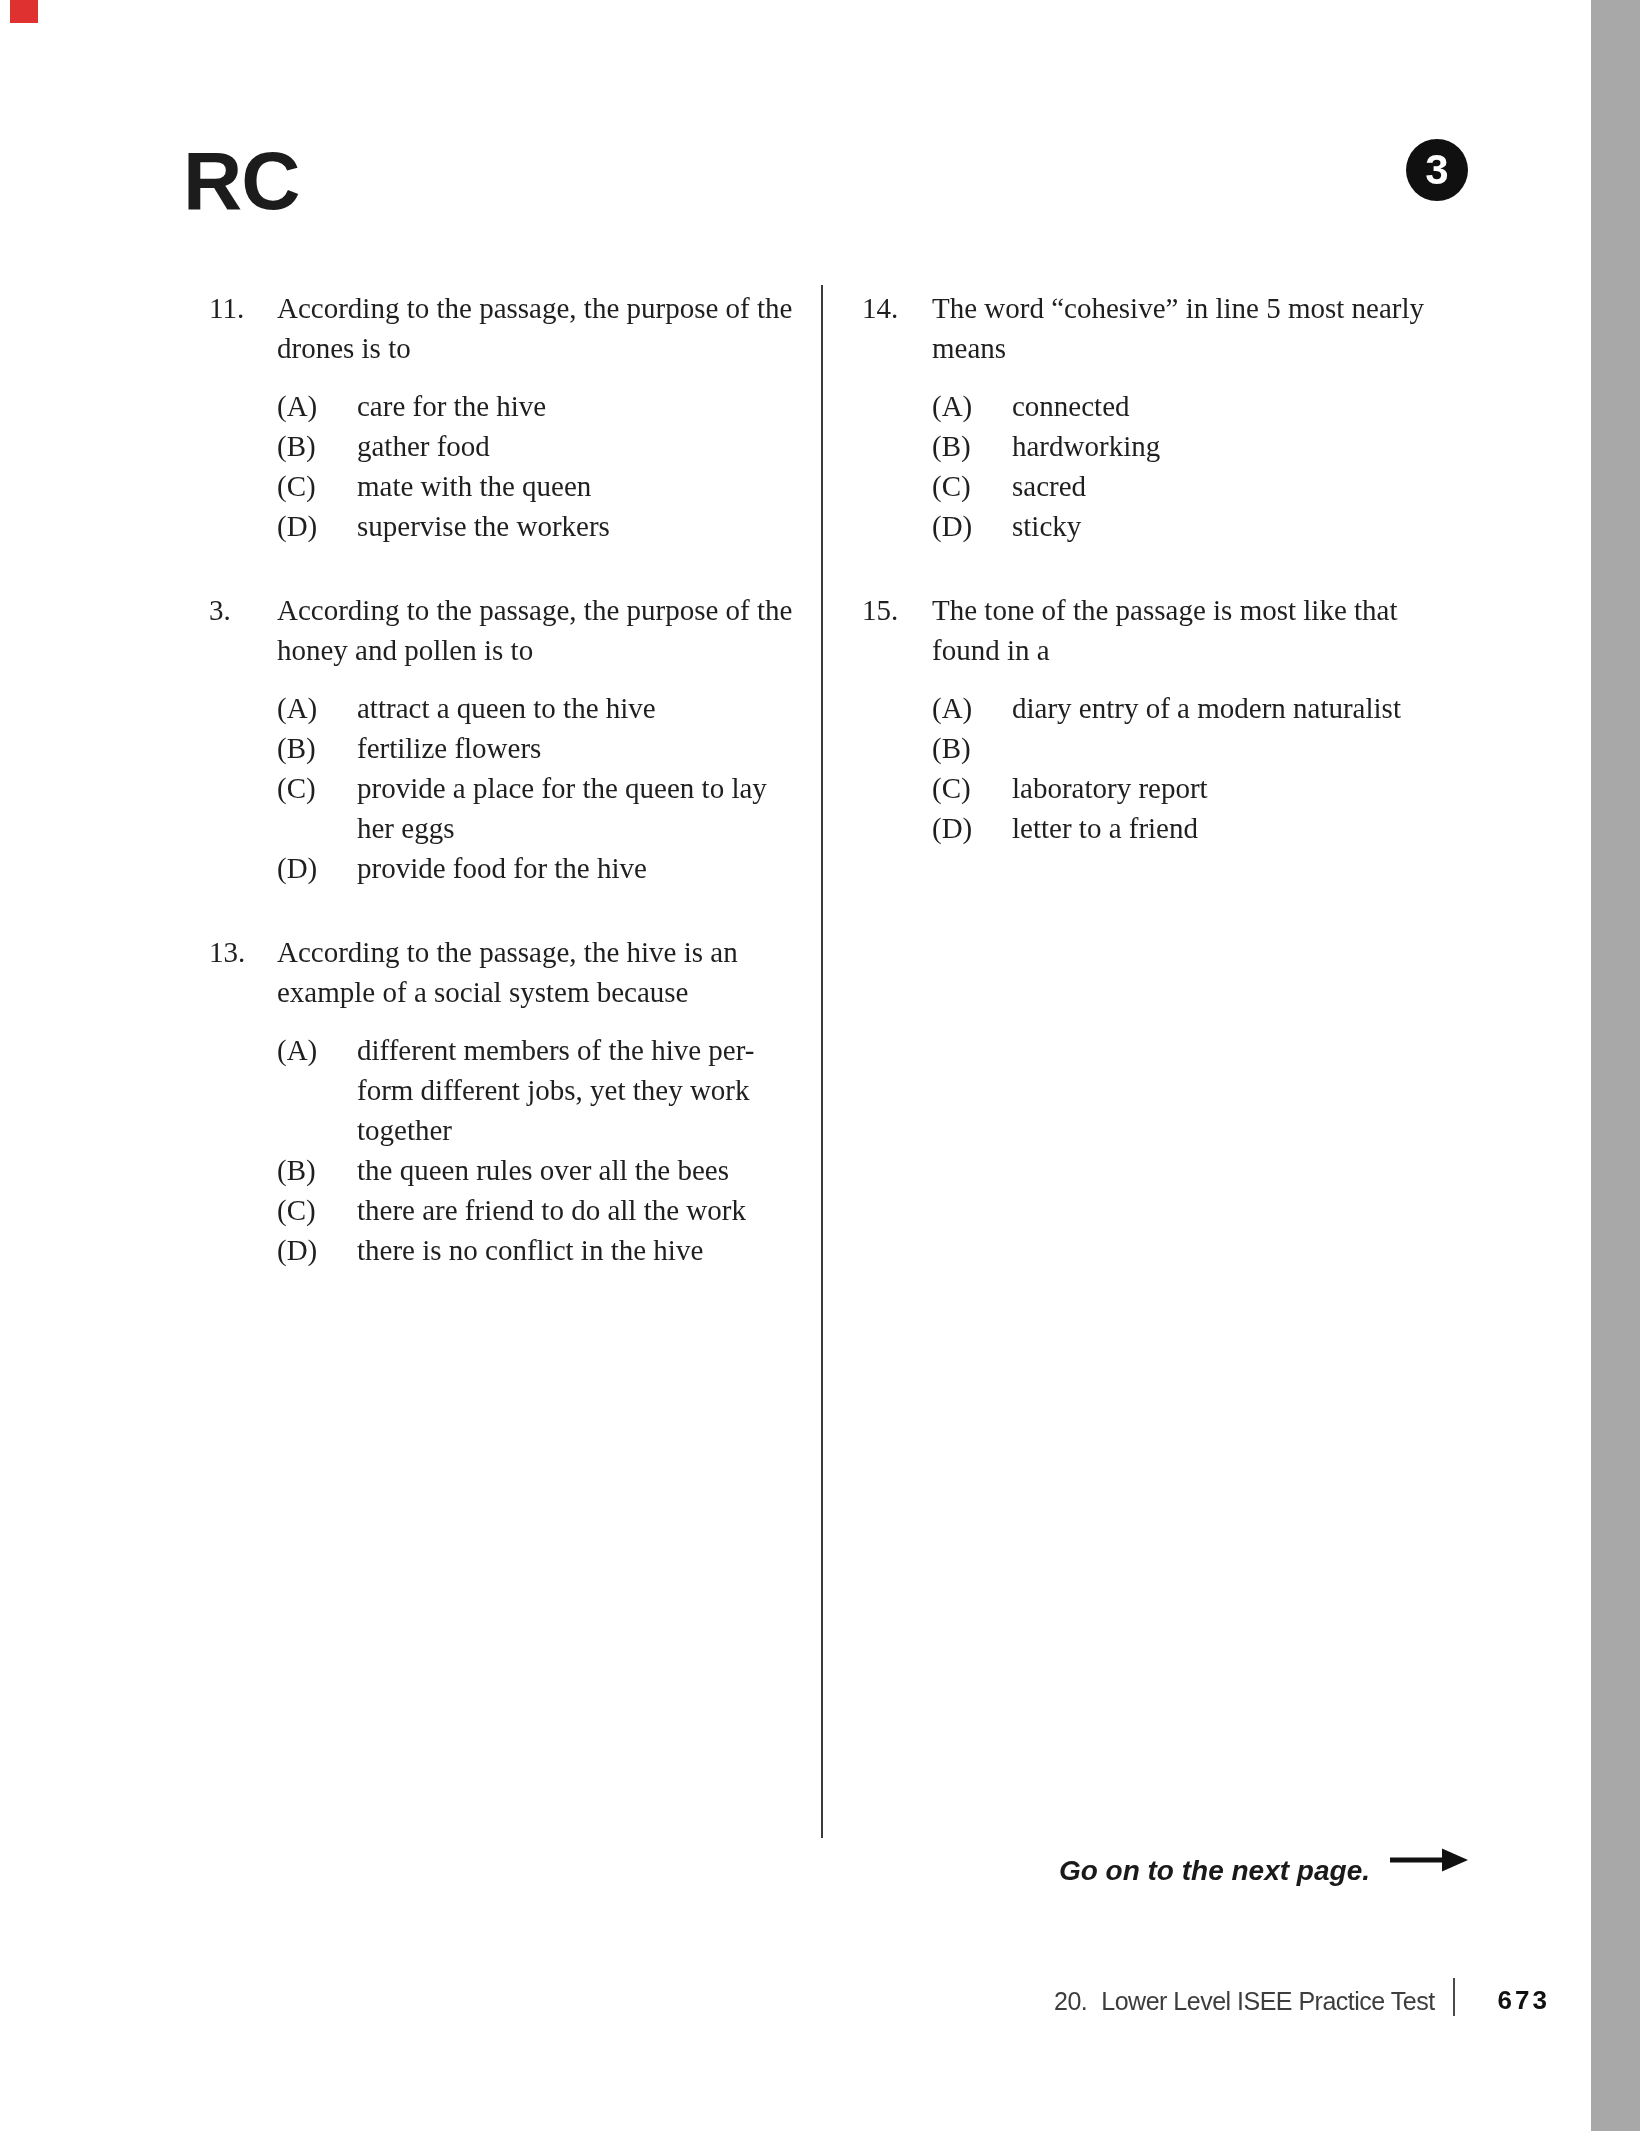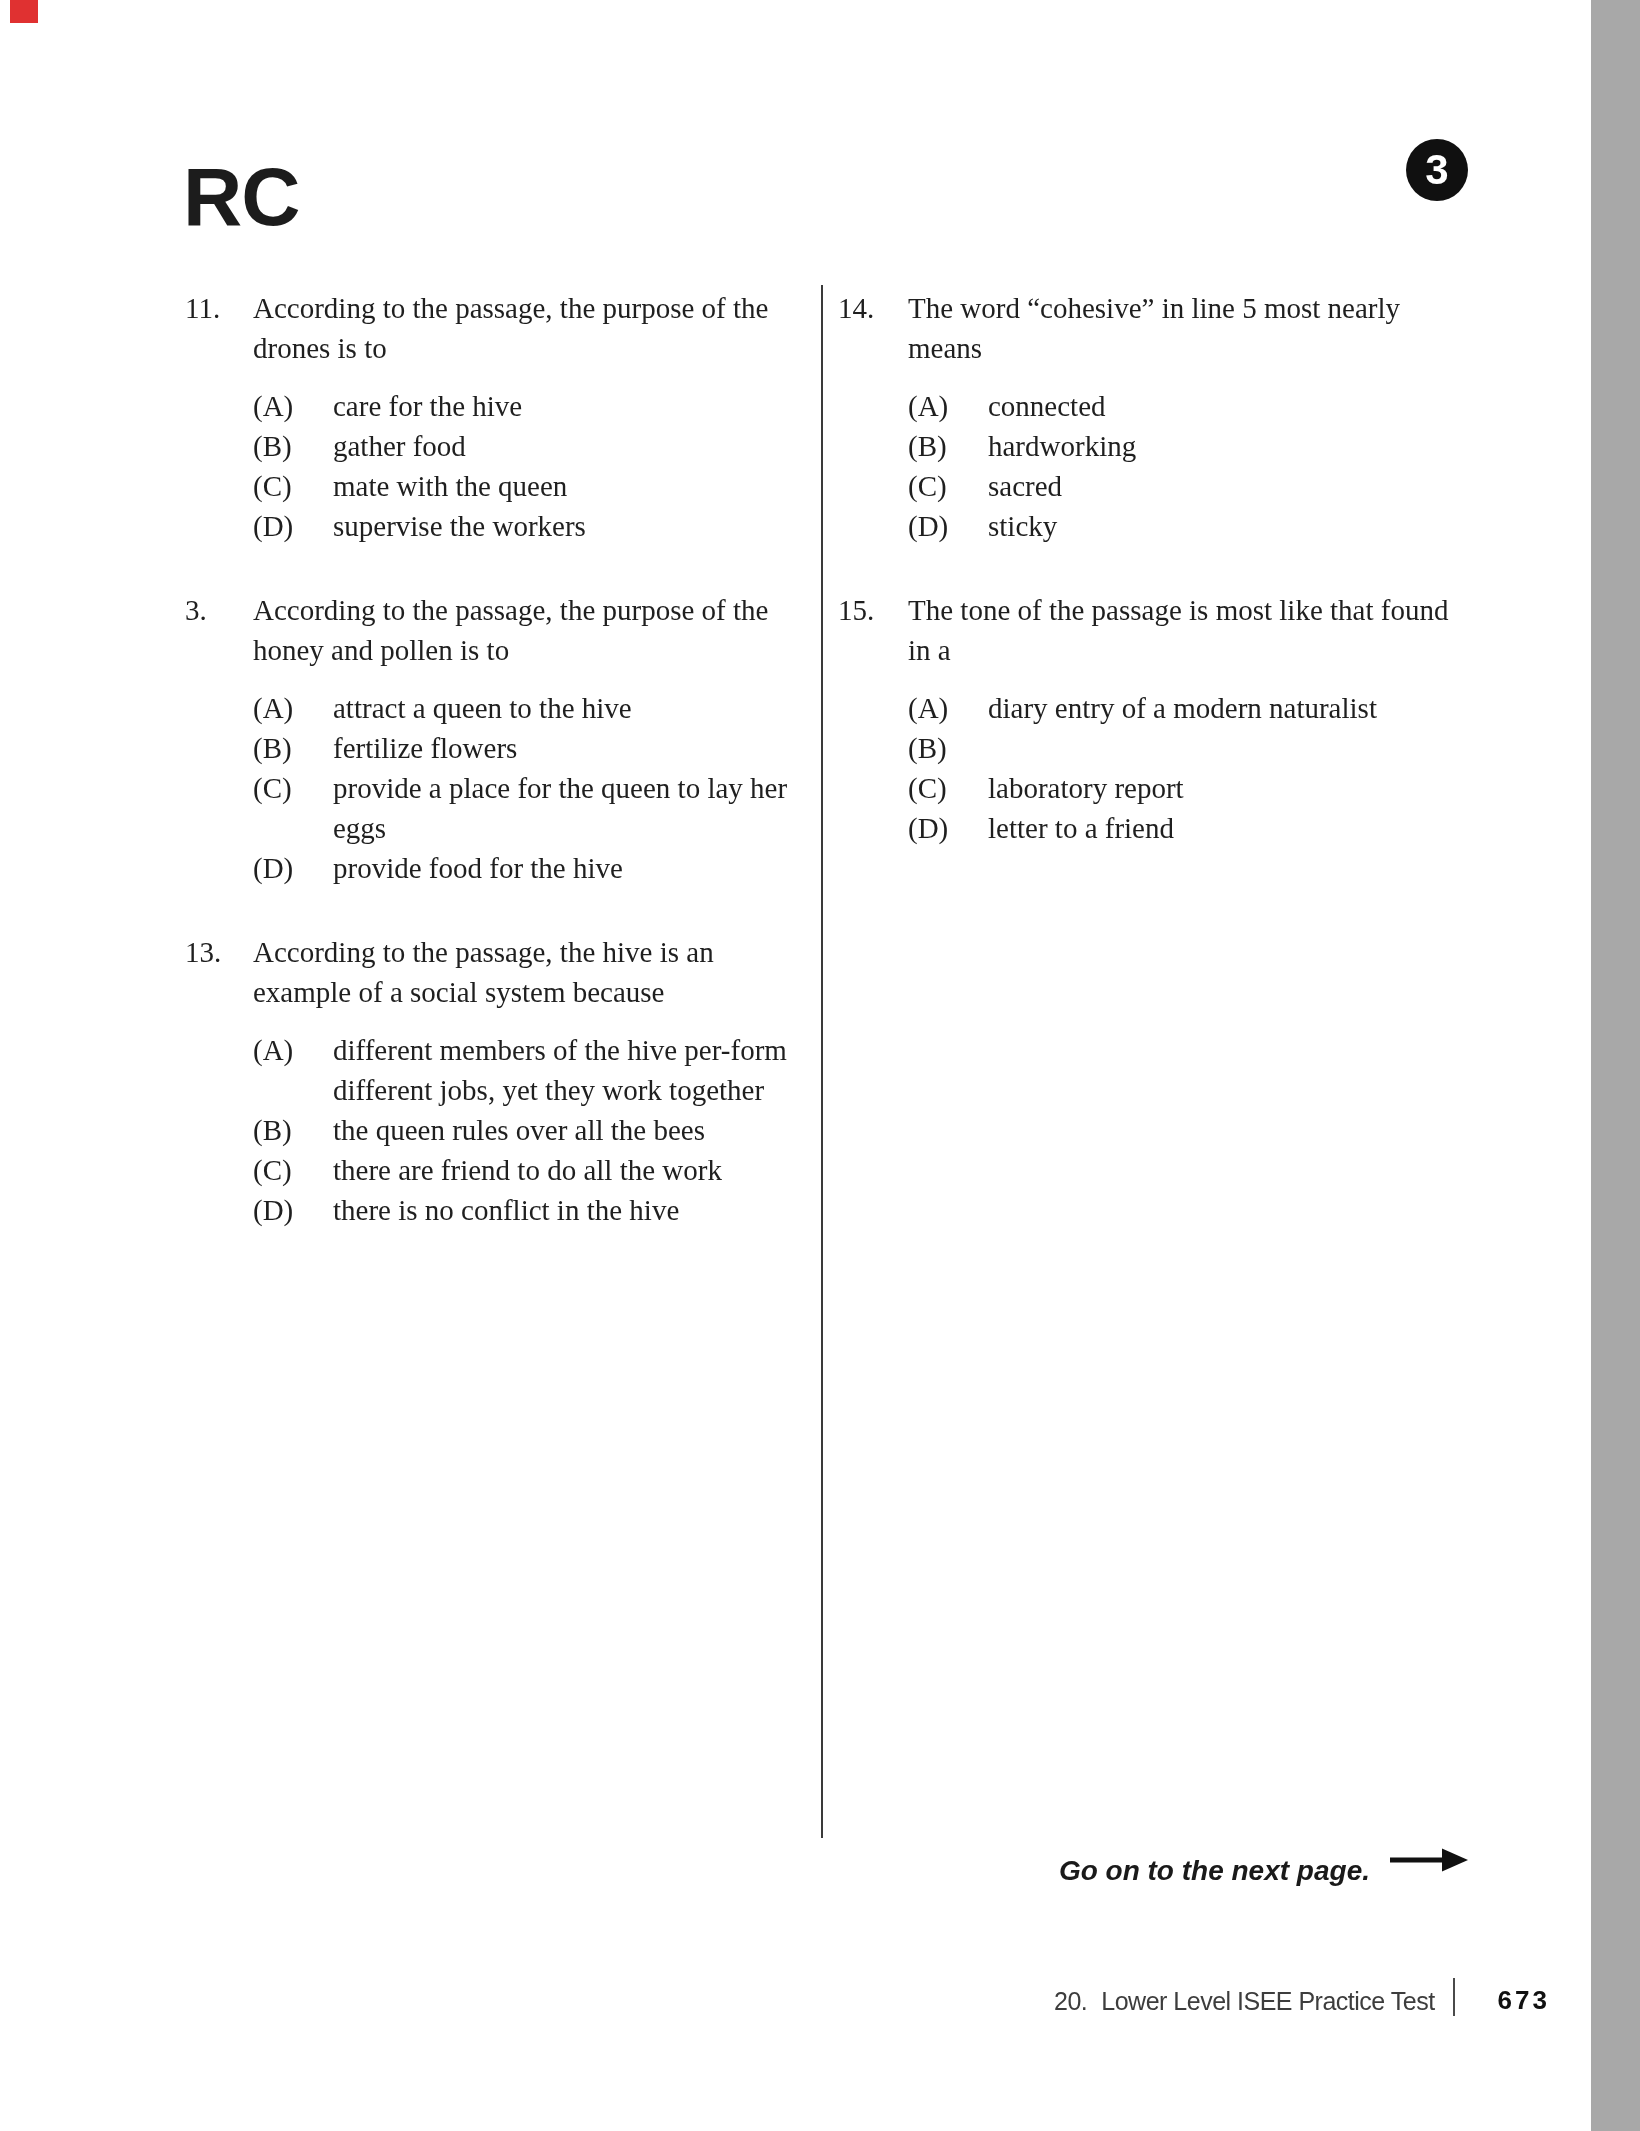--- a/index.html
+++ b/index.html
@@ -3,34 +3,34 @@
 <meta charset="utf-8">
 <style>
   html,body{margin:0;padding:0;}
   body{
     width:1640px;height:2131px;position:relative;background:#ffffff;
     font-family:"Liberation Serif", serif;color:#1f1f1f;overflow:hidden;
   }
   .red-tab{position:absolute;left:10px;top:0;width:28px;height:23px;background:#e03131;}
   .edge-bar{position:absolute;right:0;top:0;width:49px;height:2131px;background:#a8a8a8;}
   .section-label{
-    position:absolute;left:183px;top:156px;
+    position:absolute;left:183px;top:140px;
     font-family:"Liberation Sans", sans-serif;font-weight:bold;font-size:82px;line-height:1;
     color:#1c1c1c;letter-spacing:-1px;
   }
   .badge{
     position:absolute;left:1406px;top:139px;width:62px;height:62px;border-radius:50%;
     background:#101010;color:#ffffff;display:flex;align-items:center;justify-content:center;
     font-family:"Liberation Sans", sans-serif;font-weight:bold;font-size:42px;
   }
   .col-divider{position:absolute;left:821px;top:285px;width:2px;height:1553px;background:#3a3a3a;}
   .qcol{position:absolute;top:288px;}
   .qcol-left{left:185px;width:610px;}
   .qcol-right{left:838px;width:620px;}
-  .question{margin-bottom:44px;}
+  .question{margin-bottom:44px;margin-left:24px;}
   .q-head{display:flex;font-size:29px;line-height:40px;}
   .q-num{flex:0 0 68px;}
   .qcol-right .q-num{flex:0 0 70px;}
   .q-text{flex:1;}
   .options{margin-top:18px;margin-left:68px;}
   .qcol-right .options{margin-left:70px;}
   .opt{display:flex;font-size:29px;line-height:40px;}
   .opt-letter{flex:0 0 80px;}
   .opt-text{flex:1;}
   .go-on{

